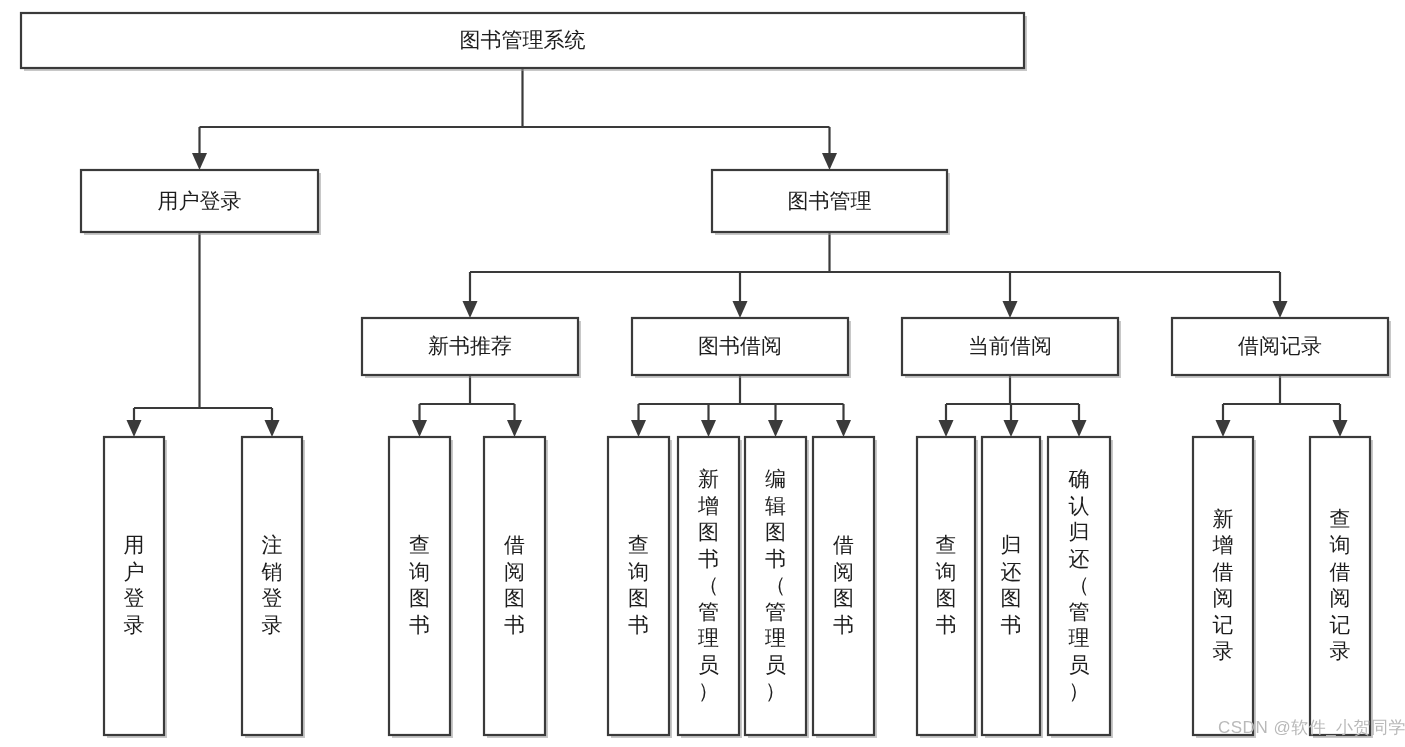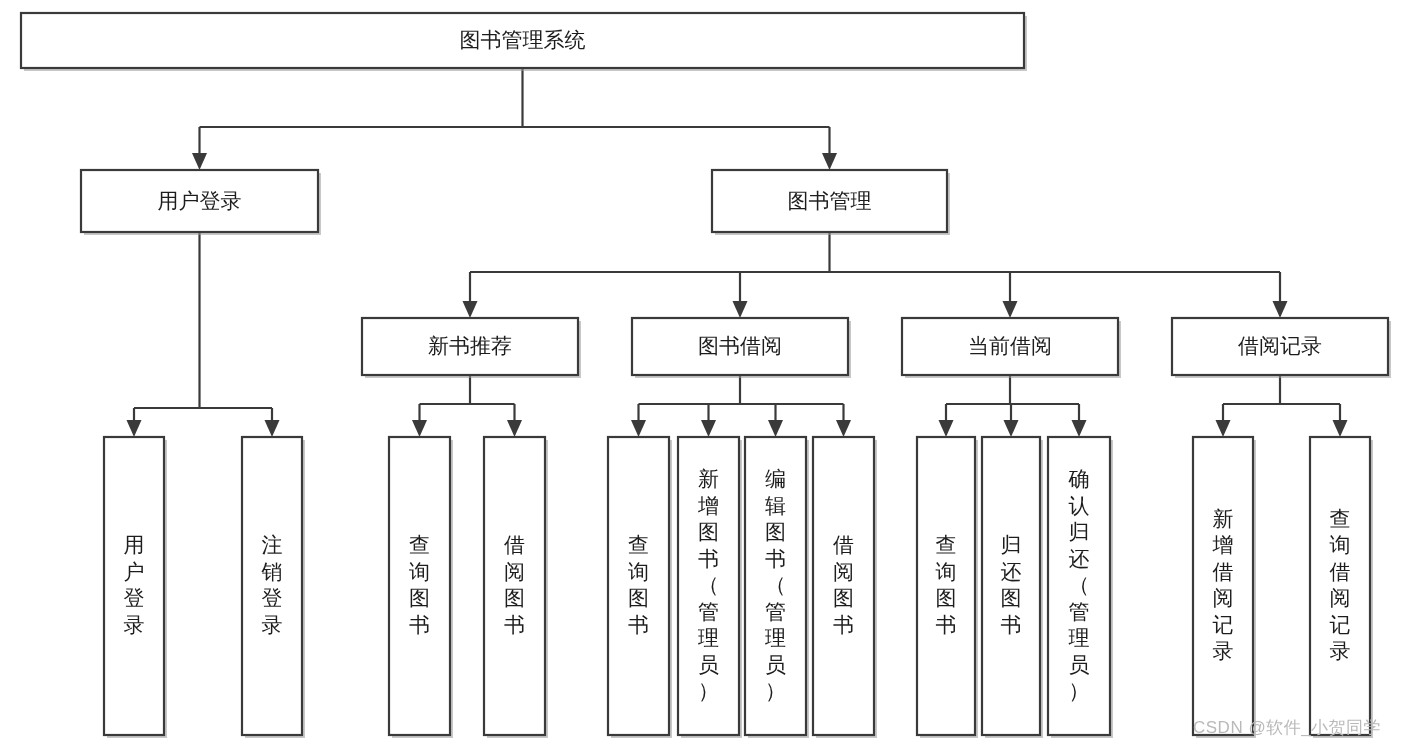--- a/index.html
+++ b/index.html
@@ -64,20 +64,21 @@
     white-space: pre;
   }
   .watermark-text {
     position: absolute;
     font-family: "Liberation Sans", "DejaVu Sans", sans-serif;
     font-size: 17px;
     color: #b9b9b9;
     letter-spacing: 0.5px;
     white-space: nowrap;
     user-select: none;
+    margin-left: 25px;
   }
 </style>
 </head>
 <body>
 
 <div id="diagram-root">
   <svg id="flow-svg" viewBox="0 0 1405 747" xmlns="http://www.w3.org/2000/svg">
     <g id="edges-layer">
         <g>
           <line class="link-line" x1="522.5" y1="68" x2="522.5" y2="127"></line>

